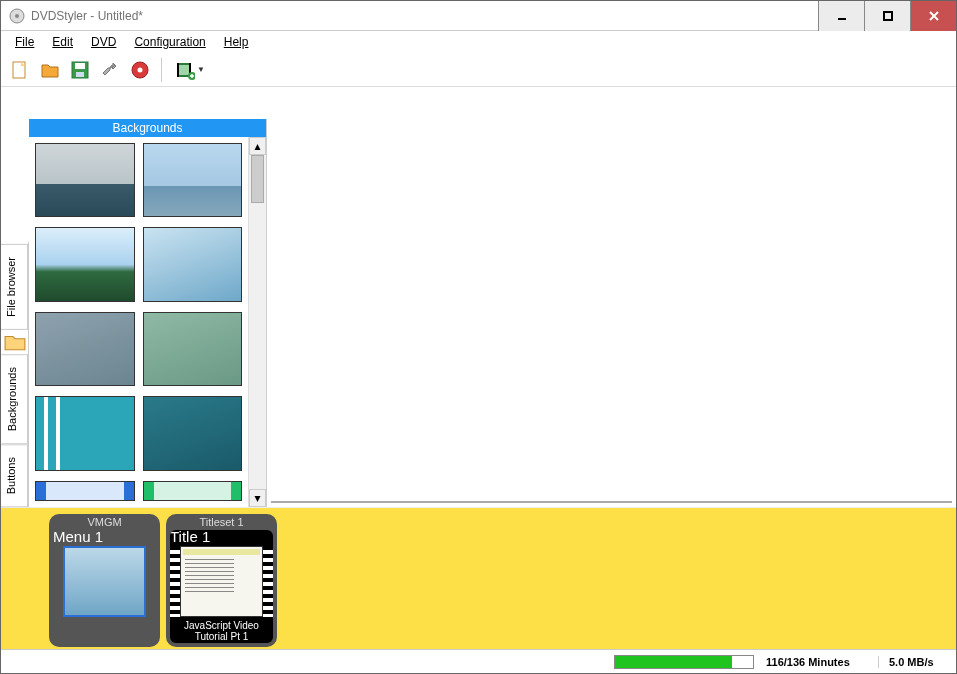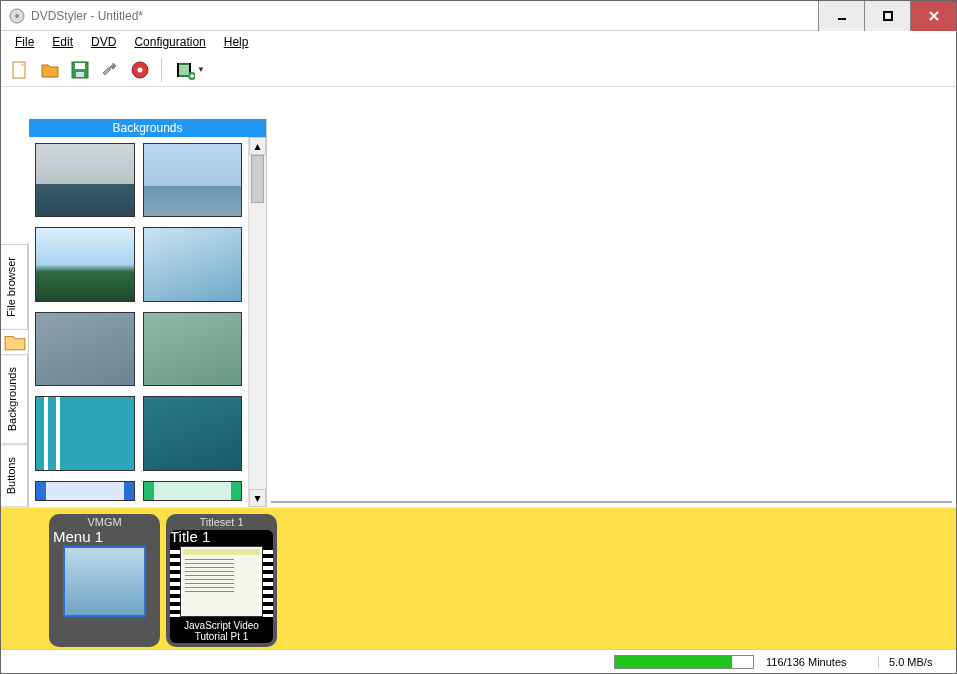--- a/index.html
+++ b/index.html
@@ -60,21 +60,21 @@
 .tl-item .head { color: #fff; font-size: 15px; height: 14px; line-height: 14px; }
 .tl-item .thumbwrap { flex: 1; display:flex; padding: 2px 0; }
 .tl-item .sprocket { width: 10px; background: repeating-linear-gradient(180deg,#000 0 4px,#fff 4px 8px); }
 .tl-item.menu .sprocket { background: #555; }
 .tl-item .thumbimg { flex: 1; background: #dde; border:1px solid #333;}
 .tl-item.menu { background: #555; }
 .tl-item.menu .thumbimg { background: linear-gradient(180deg,#bcd8e8,#6fa6c6); border:2px solid #2a6fd6; }
 .tl-item .caption { color: #fff; text-align: center; font-size: 10px; line-height: 11px; height: 24px; padding: 1px 2px; }
 
 
-.statusbar { height: 24px; border-top: 1px solid #ccc; display: flex; align-items: center; padding: 0 8px; gap: 12px; background: #fff; }
+.statusbar { height: 24px; border-top: 1px solid #ccc; display: flex; align-items: center; padding: 0 8px; gap: 12px; background: #fff; font-weight: bold; }
 .statusbar .spacer { flex: 1; }
 .progress { width: 140px; height: 14px; border: 1px solid #888; background: #fff; position: relative; }
 .progress .fill { position: absolute; left:0; top:0; bottom:0; width: 85%; background: #1fc41f; }
 .status-text { font-size: 11px; color: #000; min-width: 100px;}
 .status-rate { font-size: 11px; color: #000; min-width: 70px; border-left:1px solid #ccc; padding-left:10px;}
 
 
 .bg-sea1{background:linear-gradient(180deg,#cfd6da 0%,#b9c4c9 55%,#3a5a6a 56%,#2a4a5a 100%);}
 .bg-sea2{background:linear-gradient(180deg,#b8d8ef 0%,#a6c8e2 58%,#6a97b4 59%,#86a8bc 100%);}
 .bg-coast{background:linear-gradient(180deg,#dceefb 0%,#a9d2ef 50%,#2e6a3f 60%,#1f4a2d 100%);}

